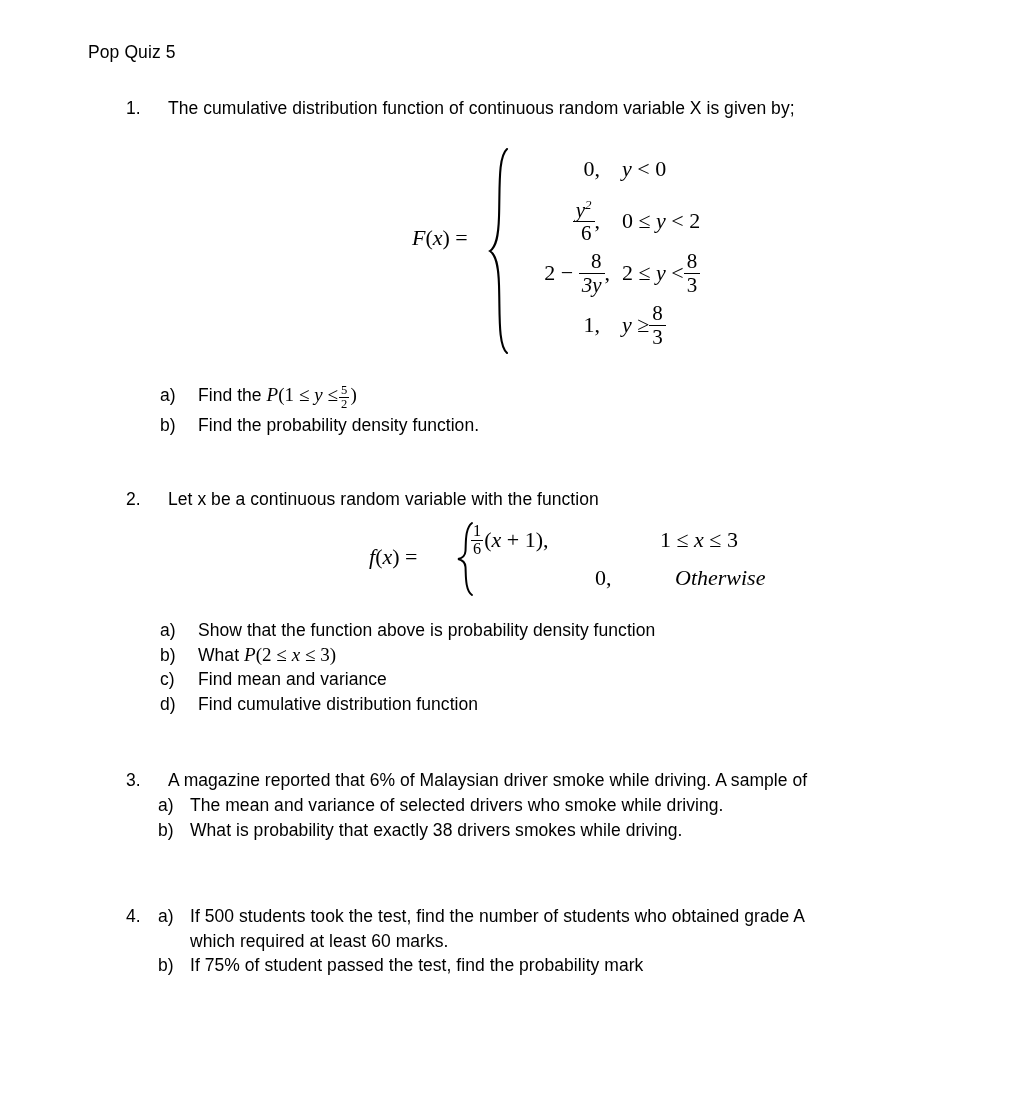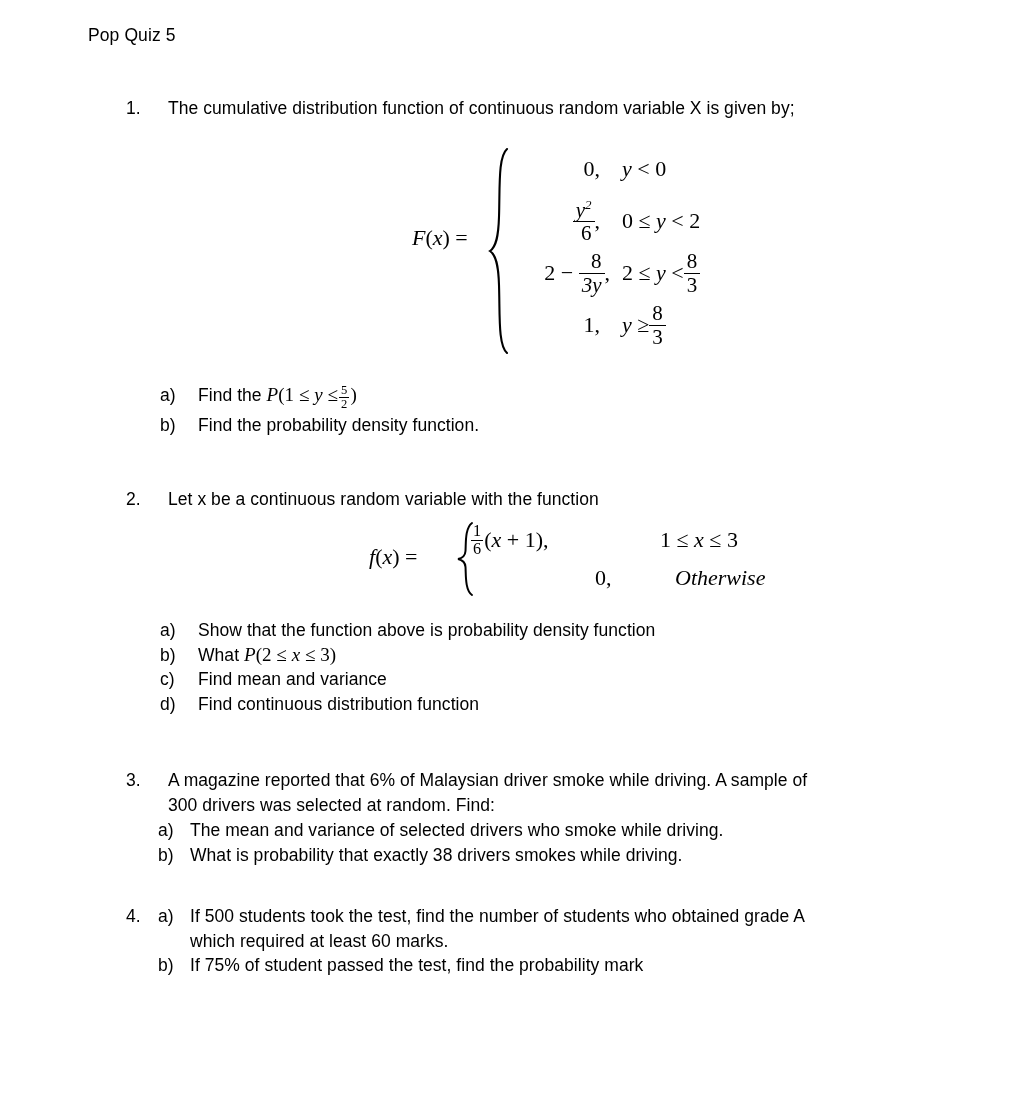--- a/index.html
+++ b/index.html
@@ -20,21 +20,21 @@
     position: relative;
     width: 1011px;
     height: 1112px;
     background: #ffffff;
   }
 
   
   .doc-title {
     position: absolute;
     left: 88px;
-    top: 24px;
+    top: 41px;
     font-size: 17.5px;
     line-height: 22px;
     letter-spacing: 0.1px;
   }
 
   
   .q-block {
     position: absolute;
     left: 0;
     width: 1011px;
@@ -394,31 +394,30 @@
         </span>
       </div>
 
       <div class="sub-item">
         <span class="sub-letter">c)</span>
         <span>Find mean and variance</span>
       </div>
 
       <div class="sub-item">
         <span class="sub-letter">d)</span>
-        <span>Find continuous distribution function</span>
+        <span>Find cumulative distribution function</span>
       </div>
 
     </div>
   </div>
 
   <div class="q-block" style="top:768px;">
     <div class="q-item">
       <span class="q-num">3.</span>
       <span class="q-text">A magazine reported that 6% of Malaysian driver smoke while driving. A sample of</span>
-      <span class="q-text cont">300 drivers was selected at random. Find:</span>
     </div>
     <div class="sub-list">
       <div class="sub-item tight">
         <span class="sub-letter">a)</span>
         <span>The mean and variance of selected drivers who smoke while driving.</span>
       </div>
       <div class="sub-item tight">
         <span class="sub-letter">b)</span>
         <span>What is probability that exactly 38 drivers smokes while driving.</span>
       </div>

